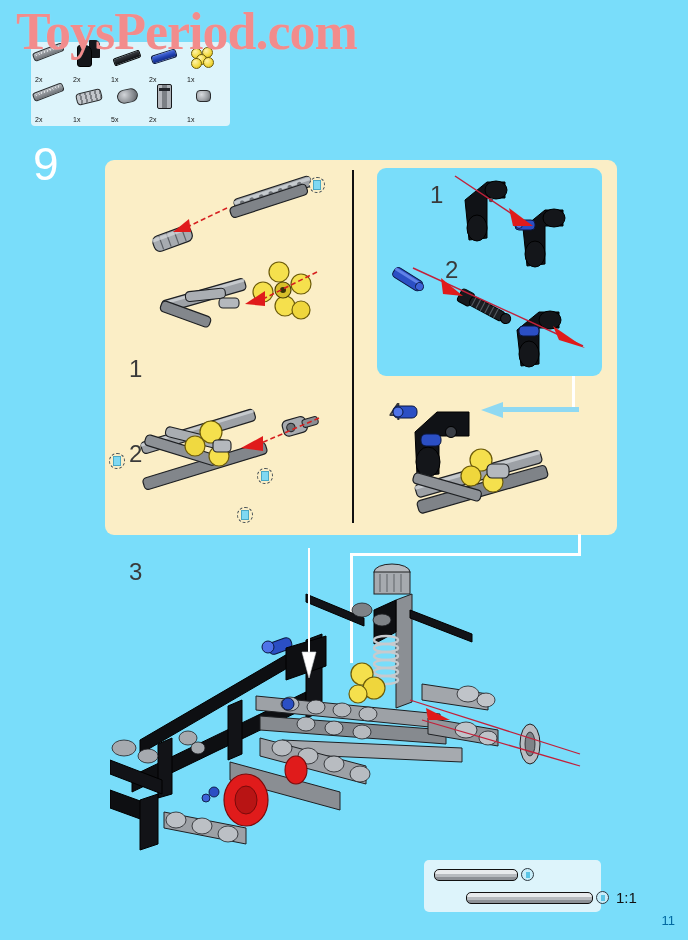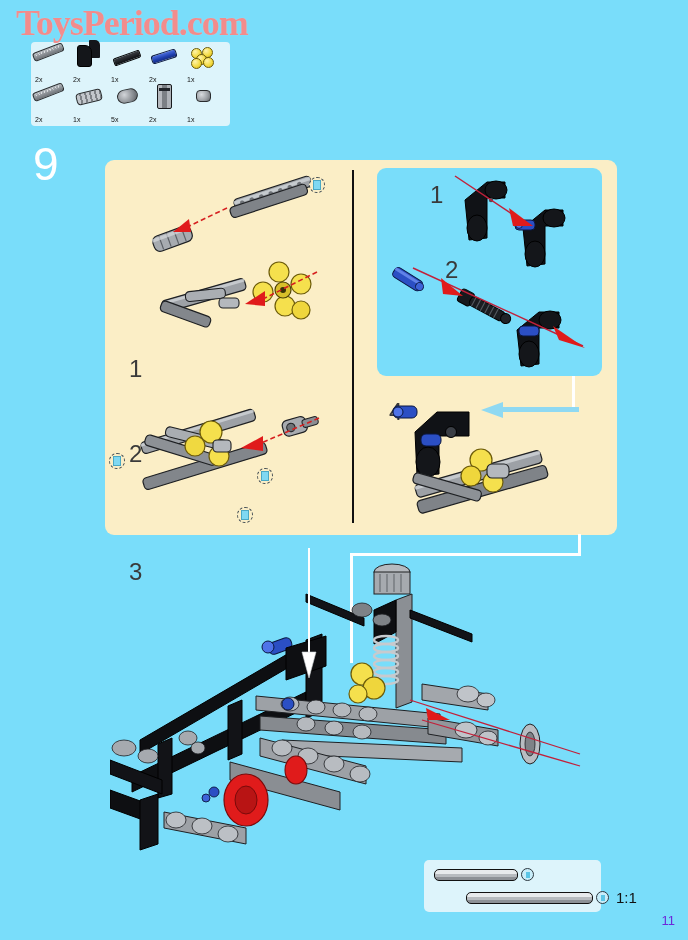--- a/index.html
+++ b/index.html
@@ -8,21 +8,21 @@
     background:#79ddfa;
     font-family:"Liberation Sans", sans-serif;
     position:relative;overflow:hidden;
   }
   .page{position:absolute;inset:0;}
 
   
   .watermark{
     position:absolute;left:16px;top:2px;
     font-family:"Liberation Serif", serif;
-    font-weight:bold;font-size:36px;letter-spacing:-1px;
+    font-weight:bold;font-size:52px;letter-spacing:-1px;
     color:#f28c8c;
     z-index:50;pointer-events:none;
     text-shadow:0 0 1px rgba(255,255,255,.35);
   }
 
   
   .parts-box{
     position:absolute;left:31px;top:42px;width:199px;height:84px;
     background:#ddf4fb;border-radius:4px;
     z-index:20;
@@ -162,21 +162,21 @@
   }
   .dot i{width:4px;height:6px;background:#5cc6e6;display:block;}
   .ratio{
     margin-left:7px;font-size:15px;color:#111;
     font-family:"Liberation Sans",sans-serif;
   }
 
   
   .page-num{
     position:absolute;right:13px;bottom:12px;
-    font-size:13px;color:#6d28d9;z-index:20;
+    font-size:13px;color:#0369a1;z-index:20;
     font-family:"Liberation Sans",sans-serif;
   }
 </style>
 </head>
 <body>
 
 <div class="page">
 
   <div class="watermark">ToysPeriod.com</div>
 

